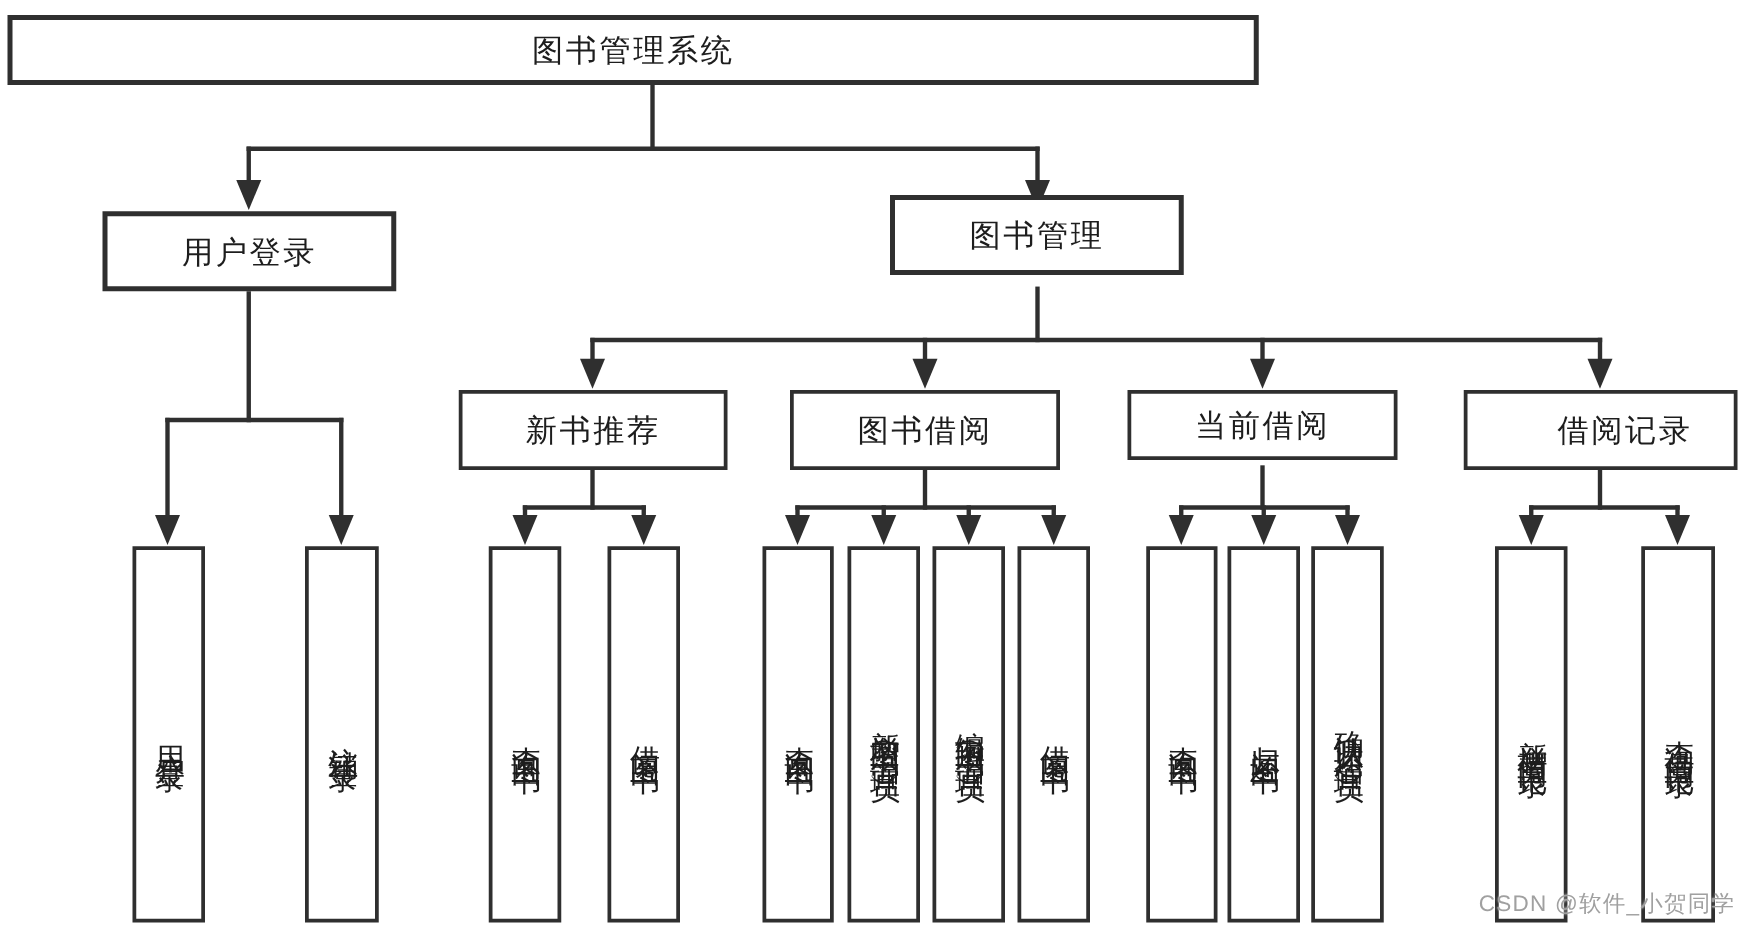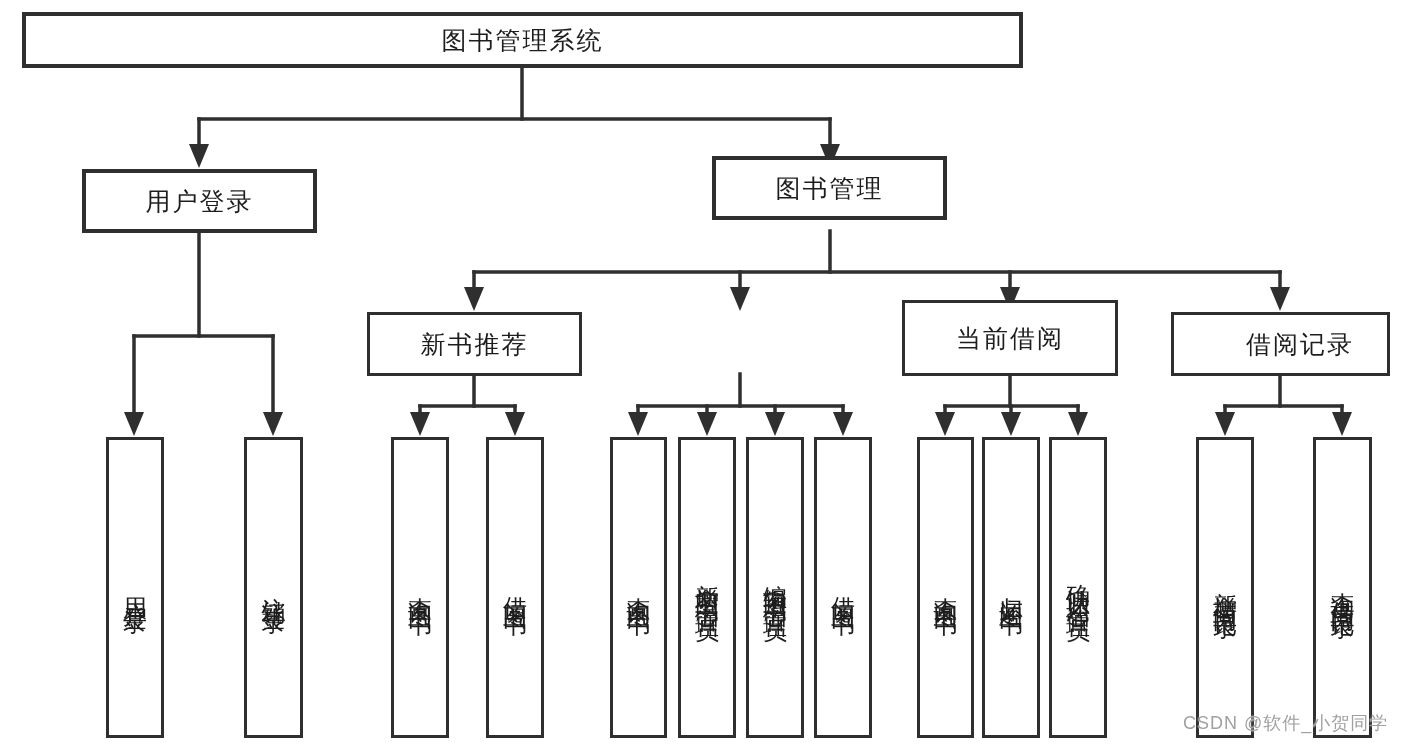--- a/index.html
+++ b/index.html
@@ -125,27 +125,28 @@
     <polygon points="1068,412 1088,412 1078,436" stroke="none"></polygon>
 
     <line x1="1280" y1="374" x2="1280" y2="406" fill="none"></line>
     <line x1="1225" y1="406" x2="1342" y2="406" fill="none"></line>
     <line x1="1225" y1="406" x2="1225" y2="414" fill="none"></line>
     <line x1="1342" y1="406" x2="1342" y2="414" fill="none"></line>
     <polygon points="1215,412 1235,412 1225,436" stroke="none"></polygon>
     <polygon points="1332,412 1352,412 1342,436" stroke="none"></polygon>
   </svg>
 
-  <div class="box" style="left:22px; top:12px; width:1001px; height:56px;">图书管理系统</div>
+  <div class="box" style="left:6px; top:12px; width:1001px; height:56px;">图书管理系统</div>
 
   <div class="box" style="left:82px; top:169px; width:235px; height:64px;">用户登录</div>
   <div class="box" style="left:712px; top:156px; width:235px; height:64px;">图书管理</div>
 
   <div class="box lv3" style="left:367px; top:312px; width:215px; height:64px;text-align:center;">新书推荐</div>
-  <div class="box lv3" style="left:902px; top:300px; width:216px; height:76px;">当前借阅</div>
+  <div class="box lv3" style="left:632px; top:312px; width:216px; height:64px;">图书借阅</div>
+  <div class="box lv3" style="left:902px; top:312px; width:216px; height:56px;">当前借阅</div>
   <div class="box lv3" style="left:1171px; top:312px; width:219px; height:64px;padding-left:39px;">借阅记录</div>
 
   <div class="vbox" style="left:106px; width:58px;">用户登录</div>
   <div class="vbox" style="left:244px; width:59px;">注销登录</div>
 
   <div class="vbox" style="left:391px; width:58px;">查询图书</div>
   <div class="vbox" style="left:486px; width:58px;">借阅图书</div>
 
   <div class="vbox" style="left:610px; width:57px;">查询图书</div>
   <div class="vbox" style="left:678px; width:58px;">新增图书（管理员）</div>

